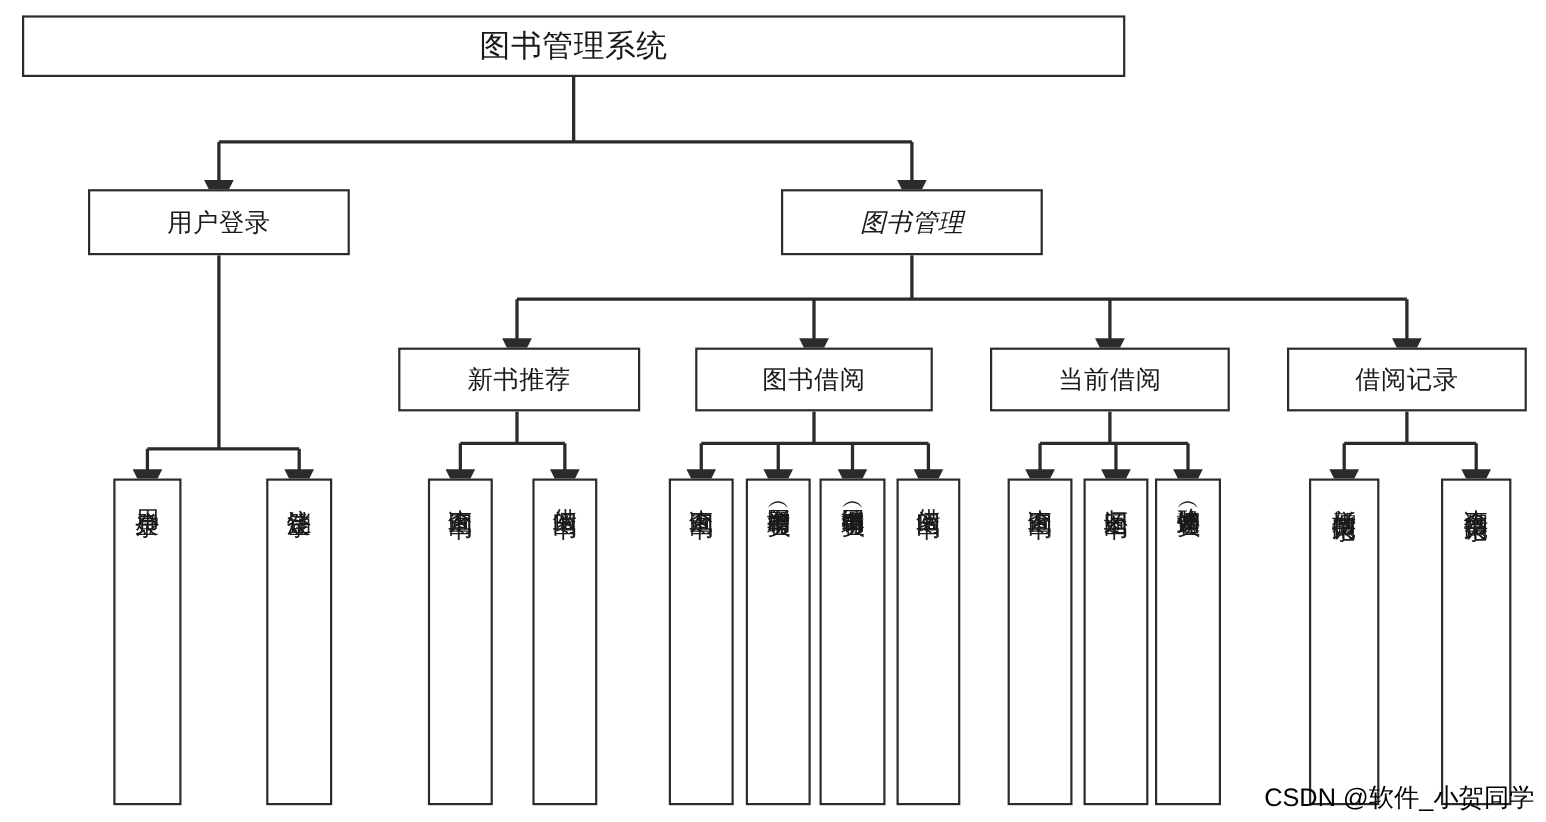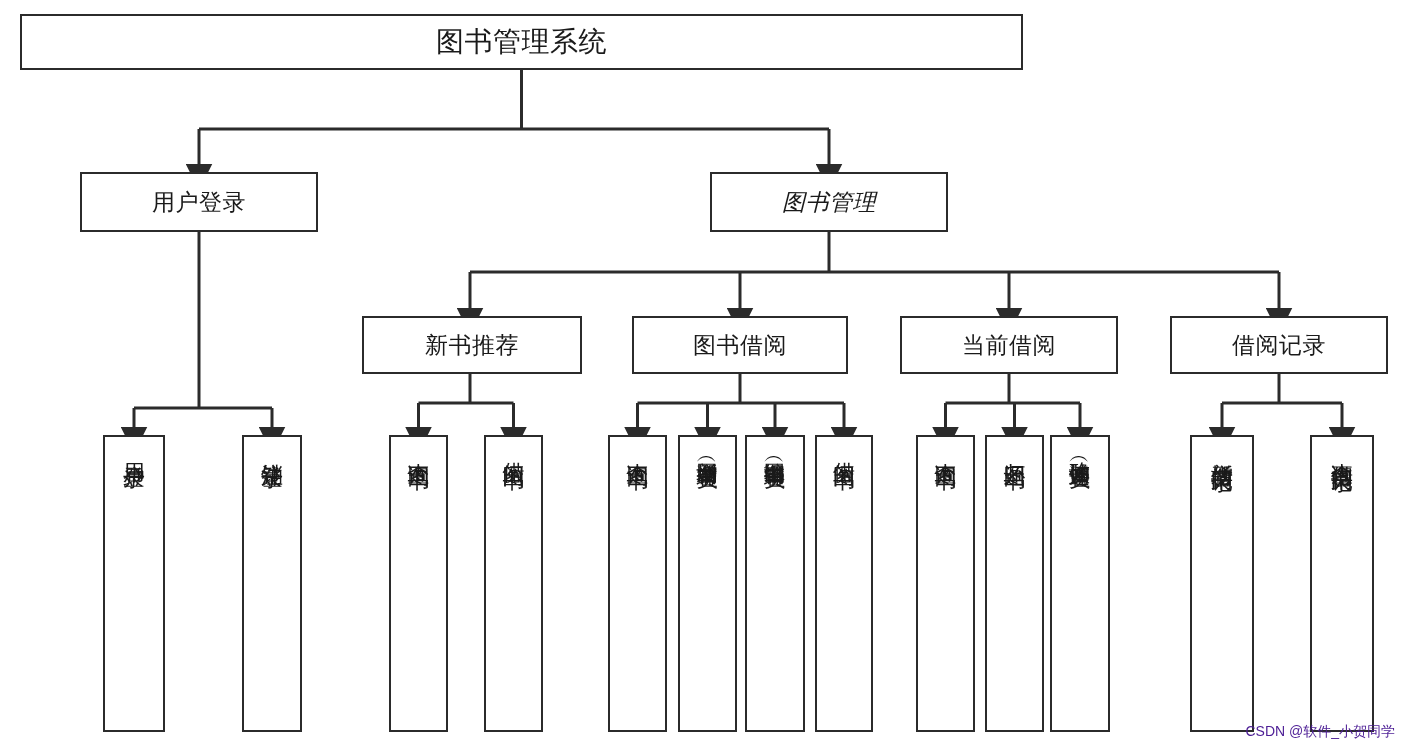--- a/index.html
+++ b/index.html
@@ -66,22 +66,22 @@
     white-space: nowrap;
   }
   .node.vertical.tall-text .node-label {
     font-size: 21px;
     letter-spacing: 1px;
   }
   #watermark {
     position: absolute;
     right: 10px;
     bottom: 6px;
-    font-size: 14px;
-    color: #4c1d95;
+    font-size: 23px;
+    color: #000000;
     z-index: 5;
     white-space: nowrap;
     font-family: "Liberation Sans", "DejaVu Sans", sans-serif;
     text-align: right;
   }
 </style>
 </head>
 <body>
 
 <div id="diagram-canvas">

